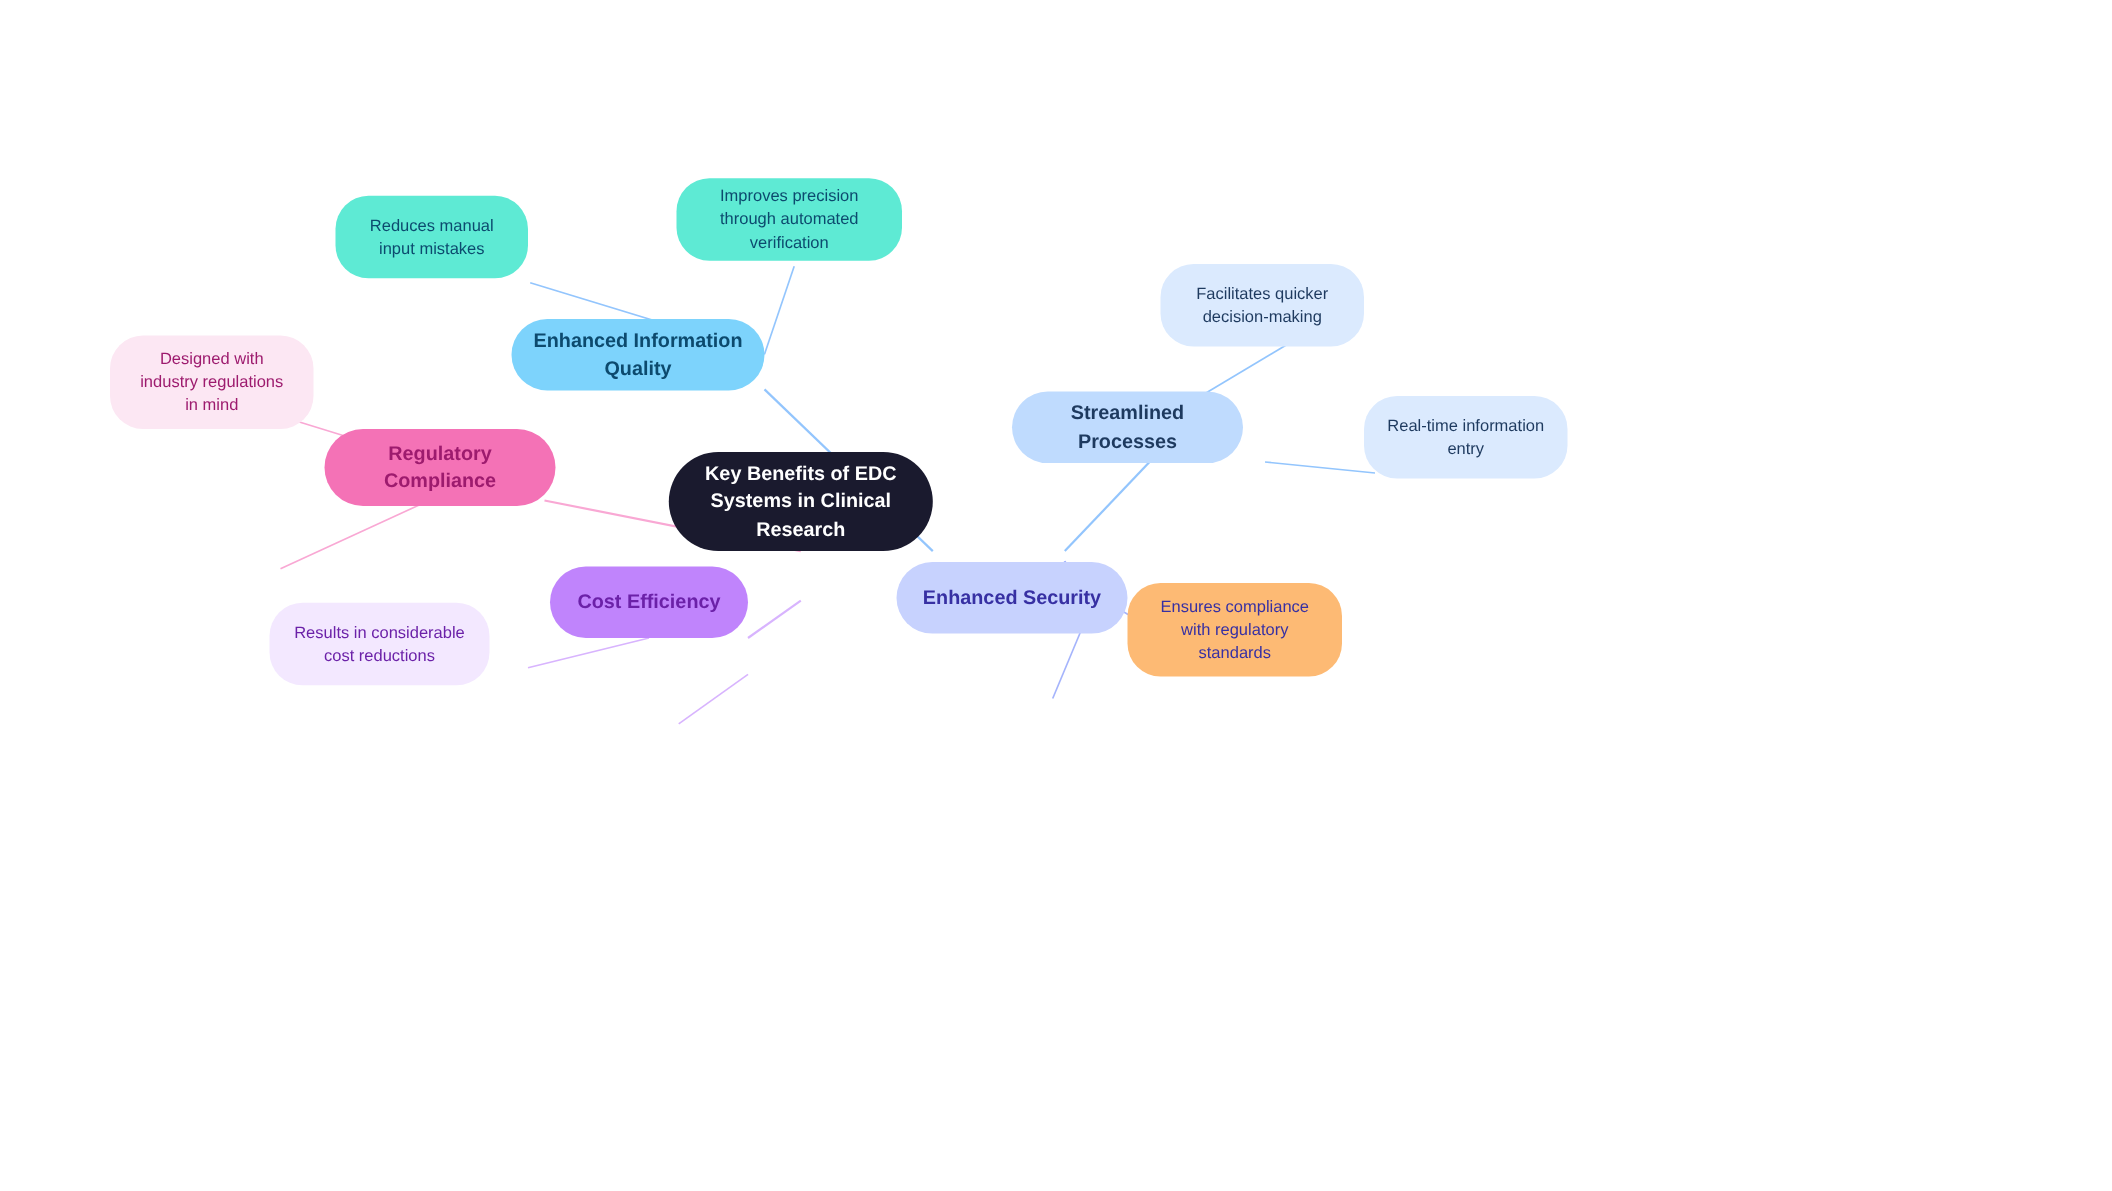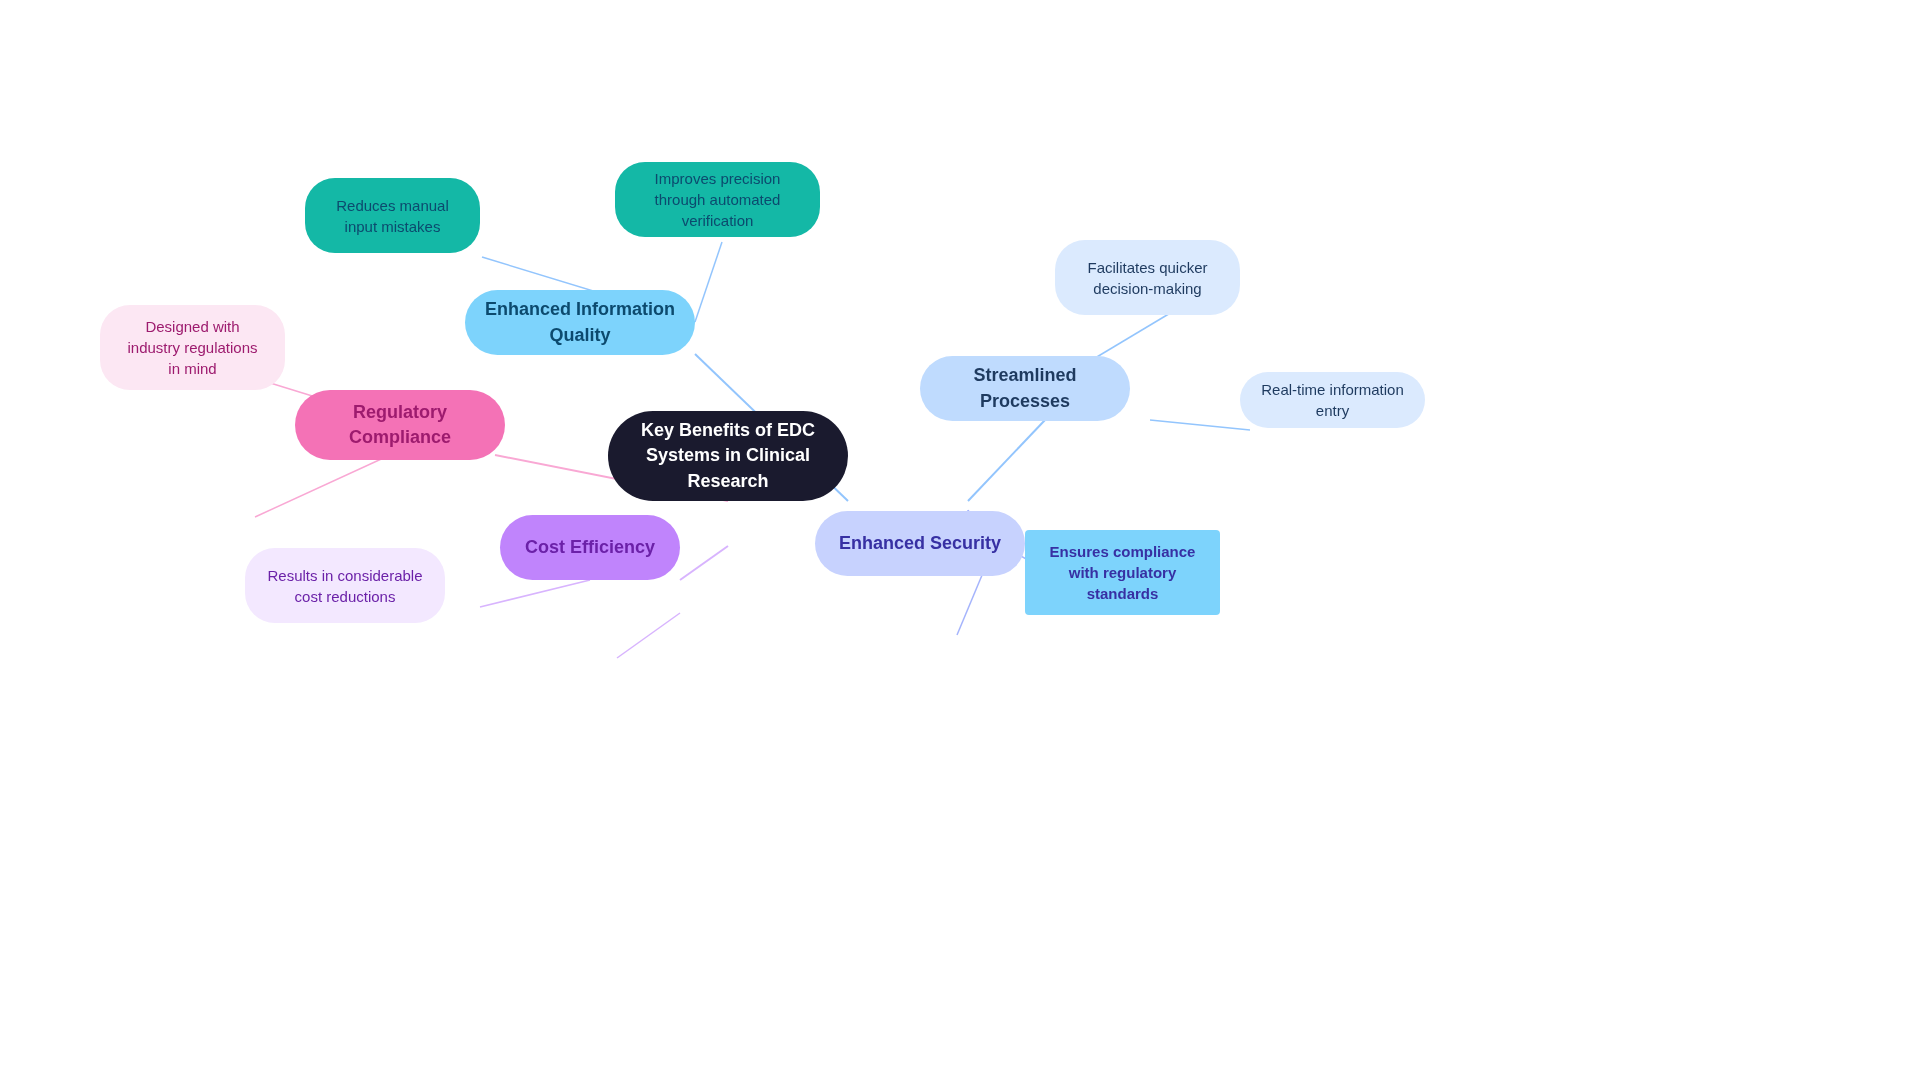--- a/index.html
+++ b/index.html
@@ -82,21 +82,21 @@
     .node-info-quality {
       background: #7dd3fc;
       color: #0c4a6e;
       font-size: 18px;
       font-weight: 600;
       width: 230px;
       height: 65px;
       border-radius: 33px;
     }
     .node-info-child {
-      background: #14b8a6;
+      background: #5eead4;
       color: #0c4a6e;
       font-size: 15px;
       font-weight: 500;
       border-radius: 30px;
     }
     
     .node-streamlined {
       background: #bfdbfe;
       color: #1e3a5f;
       font-size: 18px;
@@ -117,25 +117,25 @@
       background: #c7d2fe;
       color: #3730a3;
       font-size: 18px;
       font-weight: 600;
       width: 210px;
       height: 65px;
       border-radius: 33px;
       margin-top: 16px;
     }
     .node-security-child {
-      background: #7dd3fc;
+      background: #fdba74;
       color: #3730a3;
       font-size: 15px;
-      font-weight: 700;
-      border-radius: 4px;
+      font-weight: 400;
+      border-radius: 30px;
     }
   </style>
 </head>
 <body>
 
 <div id="mind-map-container">
   <svg id="connections">
 
     <line x1="848" y1="501" x2="695" y2="354" stroke="#93c5fd" stroke-width="2"></line>
 
@@ -168,21 +168,21 @@
   <div class="node node-info-quality" style="left:465px; top:290px; width:230px; height:65px;">Enhanced Information Quality</div>
 
   <div class="node node-info-child" style="left:305px; top:178px; width:175px; height:75px;">Reduces manual input mistakes</div>
 
   <div class="node node-info-child" style="left:615px; top:162px; width:205px; height:75px;">Improves precision through automated verification</div>
 
   <div class="node node-streamlined" style="left:920px; top:356px; width:210px; height:65px;">Streamlined Processes</div>
 
   <div class="node node-streamlined-child" style="left:1055px; top:240px; width:185px; height:75px;">Facilitates quicker decision-making</div>
 
-  <div class="node node-streamlined-child" style="left:1240px; top:360px; width:185px; height:56px;margin-top:12px;">Real-time information entry</div>
+  <div class="node node-streamlined-child" style="left:1240px; top:360px; width:185px; height:75px;">Real-time information entry</div>
 
   <div class="node node-reg-compliance" style="left:295px; top:390px; width:210px; height:70px;">Regulatory Compliance</div>
 
   <div class="node node-reg-child" style="left:100px; top:305px; width:185px; height:85px;">Designed with industry regulations in mind</div>
 
 
   <div class="node node-cost-efficiency" style="left:500px; top:515px; width:180px; height:65px;">Cost Efficiency</div>
 
   <div class="node node-cost-child" style="left:245px; top:548px; width:200px; height:75px;">Results in considerable cost reductions</div>
 

